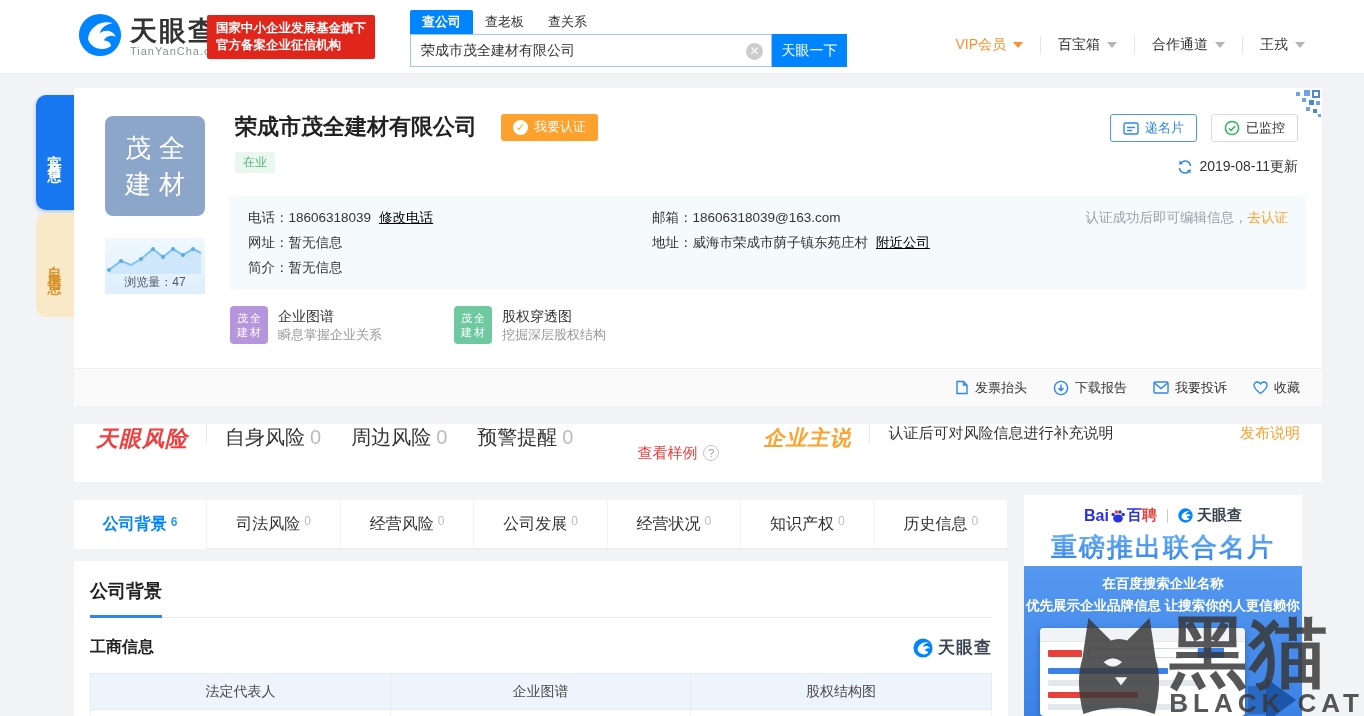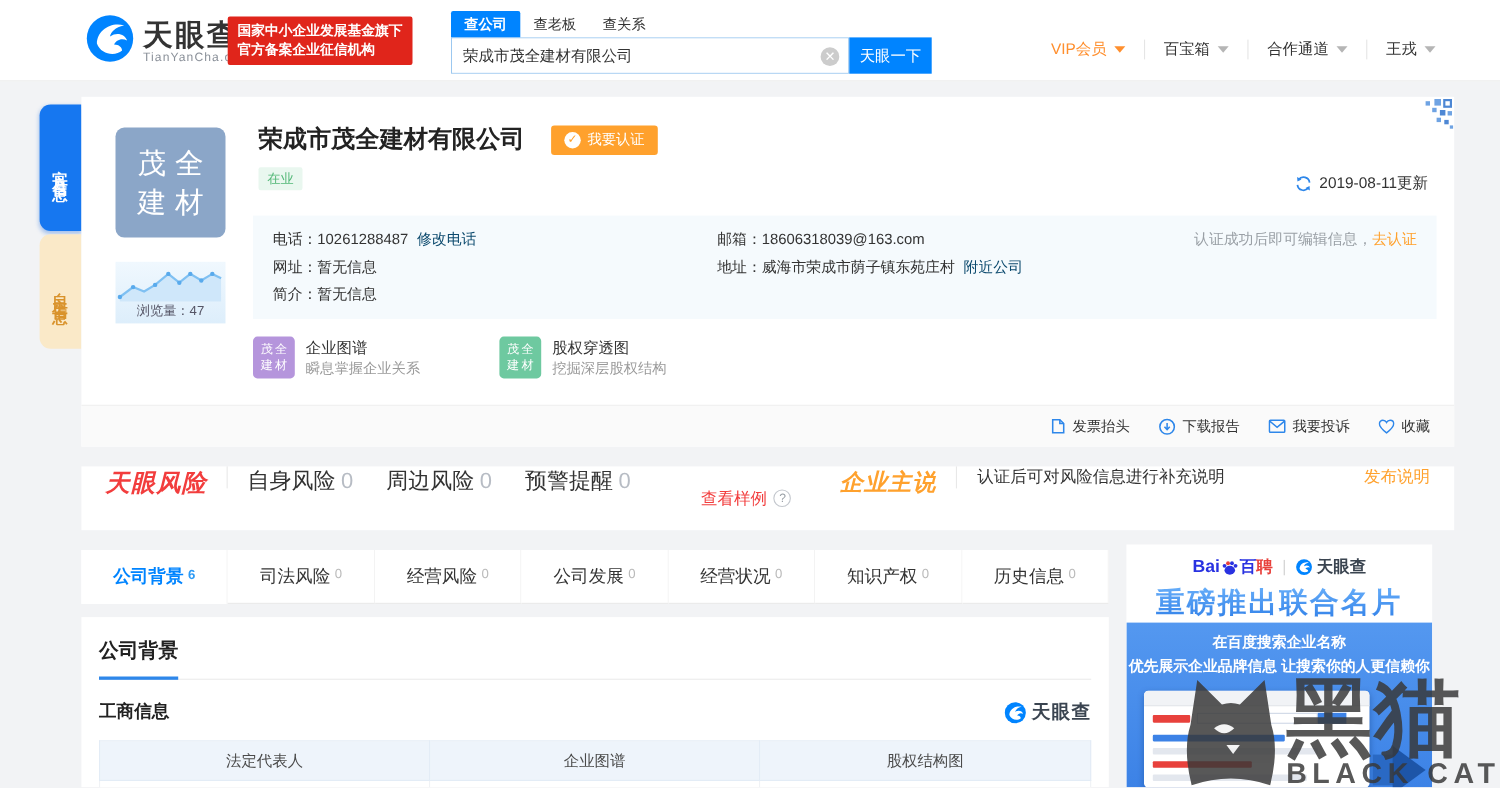--- a/index.html
+++ b/index.html
@@ -51,21 +51,21 @@
   .btn-mingpian { border:1px solid #4a97ee; color:#2e87ea; }
   .btn-monitor { border:1px solid #d9d9d9; color:#333; margin-left:14px; }
   .btn-card svg { margin-right:6px; }
   .updated { position:absolute; right:24px; top:70px; display:flex; align-items:center; font-size:14px; color:#333;text-align:center; }
   .updated svg { margin-right:6px; }
   .info-panel { position:absolute; left:156px; top:108px; width:1076px; height:94px; background:#f5fafd; padding:9px 18px; font-size:13.5px; color:#333; }
   .info-row { display:flex; height:25px; align-items:center; }
   .cell-l { width:404px; display:flex; align-items:center; }
   .cell-m { flex:1; display:flex; align-items:center; }
   .cell-r { color:#9aa0a6; display:flex; align-items:center; }
-  .lnk { color:#0c4a6e; cursor:pointer; margin-left:8px; }
+  .lnk { color:#000000; cursor:pointer; margin-left:8px;text-decoration:underline; }
   .lnk-orange { color:#ffa12d; cursor:pointer; }
   .features { position:absolute; left:156px; top:218px; display:flex; }
   .feature { display:flex; align-items:center; margin-right:72px; cursor:pointer; }
   .f-logo { width:38px; height:38px; border-radius:4px; color:#fff; font-size:11px; line-height:14px; display:flex; flex-direction:column; align-items:center; justify-content:center; letter-spacing:2px; text-indent:2px; }
   .f-txt { margin-left:10px; }
   .f-title { font-size:14px; color:#333; line-height:19px; }
   .f-desc { font-size:13px; color:#999; line-height:18px; }
   .action-bar { position:absolute; left:0; bottom:0; width:100%; height:38px; background:#fafafa; border-top:1px solid #f0f0f0; display:flex; align-items:center; justify-content:flex-end; padding-right:22px; }
   .action { display:flex; align-items:center; font-size:13px; color:#333; margin-left:26px; cursor:pointer; }
   .action svg { margin-right:6px; }
@@ -236,35 +236,52 @@
 
     <div class="co-name-row">
       <span class="co-name">荣成市茂全建材有限公司</span>
       <button class="certify-btn">
         <span class="seal">✓</span>
         <span>我要认证</span>
       </button>
     </div>
     <div class="status-tag">在业</div>
 
+    <div class="right-btns">
+      <button class="btn-card btn-mingpian">
+        <svg width="16" height="13" viewBox="0 0 16 13">
+            <rect x="1" y="1" width="14" height="11" rx="1.5" fill="none" stroke="#2e87ea" stroke-width="1.4"></rect>
+            <line x1="4" y1="5.5" x2="12" y2="5.5" stroke="#2e87ea" stroke-width="1.4"></line>
+            <line x1="4" y1="8.5" x2="9" y2="8.5" stroke="#2e87ea" stroke-width="1.4"></line>
+          </svg>
+        <span>递名片</span>
+      </button>
+      <button class="btn-card btn-monitor">
+        <svg width="16" height="16" viewBox="0 0 16 16">
+            <circle cx="8" cy="8" r="6.6" fill="none" stroke="#2cb55e" stroke-width="1.5"></circle>
+            <polyline points="5,8.2 7.2,10.4 11,6" fill="none" stroke="#2cb55e" stroke-width="1.5"></polyline>
+          </svg>
+        <span>已监控</span>
+      </button>
+    </div>
     <div class="updated">
       <svg width="16" height="16" viewBox="0 0 16 16">
           <path d="M13.5 7 A5.5 5.5 0 0 0 3.6 4.3" fill="none" stroke="#2e87ea" stroke-width="1.6"></path>
           <polygon points="2.2,1.8 2.5,6 6.2,4.2" fill="#2e87ea"></polygon>
           <path d="M2.5 9 A5.5 5.5 0 0 0 12.4 11.7" fill="none" stroke="#2e87ea" stroke-width="1.6"></path>
           <polygon points="13.8,14.2 13.5,10 9.8,11.8" fill="#2e87ea"></polygon>
         </svg>
       <span>2019-08-11更新</span>
     </div>
 
     <div class="info-panel">
       <div class="info-row">
         <div class="cell-l">
             <span>电话：</span>
-            <span>10261288487</span>
+            <span>18606318039</span>
             <span class="lnk">修改电话</span>
           </div>
         <div class="cell-m">
             <span>邮箱：</span>
             <span>18606318039@163.com</span>
           </div>
         <div class="cell-r">
             <span>认证成功后即可编辑信息，</span>
             <span class="lnk-orange">去认证</span>
           </div>

